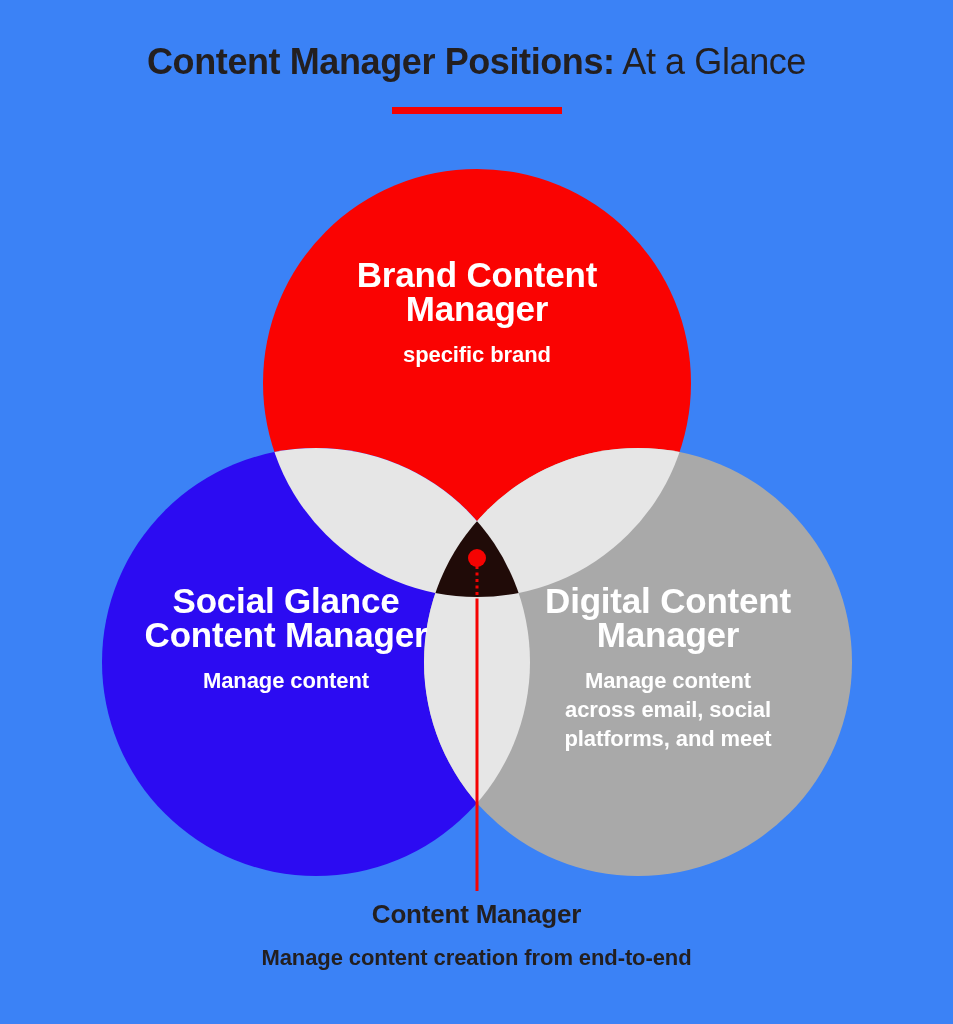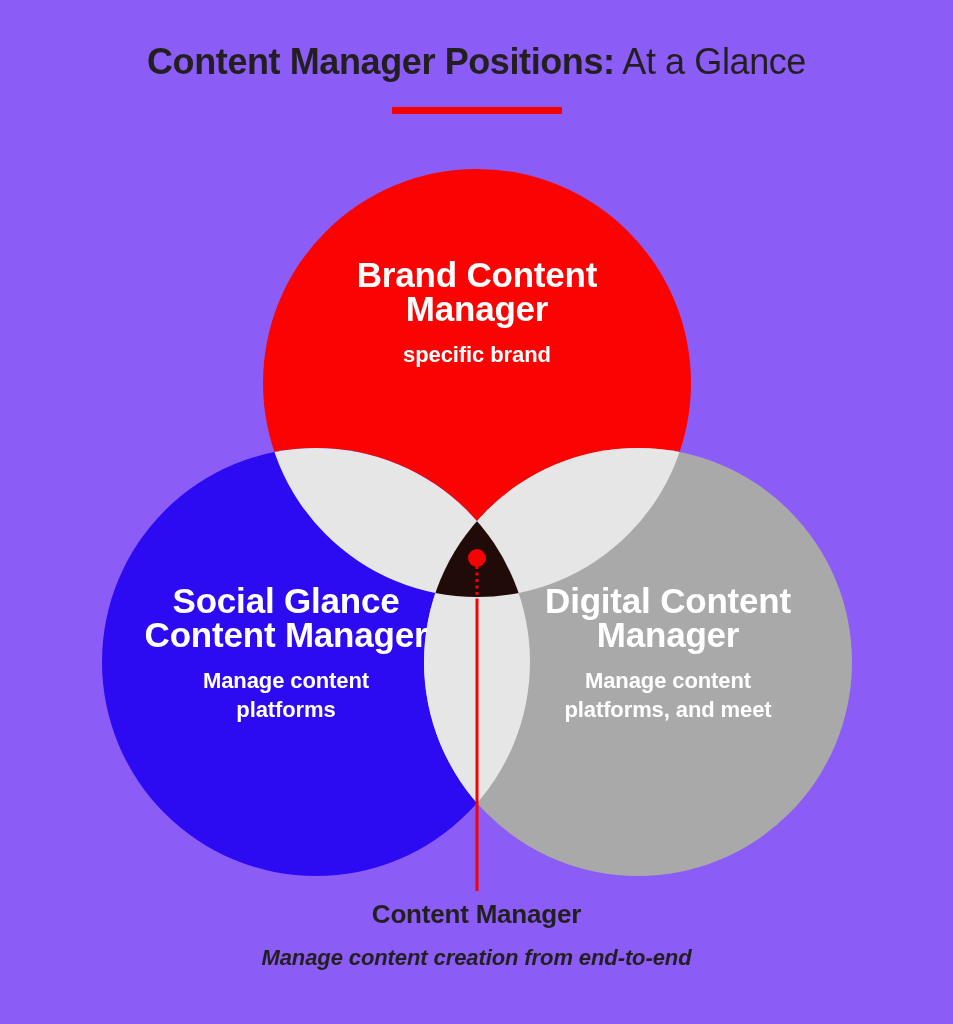--- a/index.html
+++ b/index.html
@@ -3,21 +3,21 @@
 <meta charset="utf-8">
 <style>
   :root{
     --accent:#f50302;
     --ink:#231f20;
   }
   html,body{margin:0;padding:0;background:#ffffff;}
   .page{
     position:relative;
     width:953px;height:1024px;
-    background:#8b5cf6;
+    background:#3b82f6;
     font-family:"Liberation Sans", sans-serif;
     overflow:hidden;
   }
   .page-title{
     position:absolute;top:42px;left:0;width:100%;
     margin:0;text-align:center;
     font-size:36px;line-height:40px;color:var(--ink);
     letter-spacing:-0.4px;font-weight:400;
   }
   .page-title .t-bold{font-weight:700;}
@@ -30,21 +30,21 @@
   .vlabel{
     position:absolute;text-align:center;color:#ffffff;
   }
   .vlabel .ttl{font-size:35px;font-weight:700;line-height:34px;letter-spacing:-0.2px;}
   .vlabel .dsc{font-size:22px;font-weight:600;line-height:29px;margin-top:14px;letter-spacing:-0.1px;}
   .vlabel-brand{left:317px;top:258px;width:320px;}
   .vlabel-social{left:141px;top:584px;width:290px;}
   .vlabel-digital{left:513px;top:584px;width:310px;}
   .vlabel-center{left:0;top:899px;width:100%;color:var(--ink);}
   .vlabel-center .ttl{font-size:26px;line-height:30px;}
-  .vlabel-center .dsc{font-size:22px;font-weight:600;line-height:26px;margin-top:16px;color:var(--ink);font-style:italic;}
+  .vlabel-center .dsc{font-size:22px;font-weight:600;line-height:26px;margin-top:16px;color:var(--ink);}
 </style>
 </head>
 <body>
 
 <div class="page">
 
   <h1 class="page-title">
     <span class="t-bold">Content Manager Positions:</span>
     <span class="t-reg">At a Glance</span>
   </h1>
@@ -88,31 +88,31 @@
     </div>
   </div>
 
   <div class="vlabel vlabel-social">
     <div class="ttl">
       <div>Social Glance</div>
       <div>Content Manager</div>
     </div>
     <div class="dsc">
       <div>Manage content</div>
-      <div>platforms</div>
     </div>
   </div>
 
   <div class="vlabel vlabel-digital">
     <div class="ttl">
       <div>Digital Content</div>
       <div>Manager</div>
     </div>
     <div class="dsc">
       <div>Manage content</div>
+      <div>across email, social</div>
       <div>platforms, and meet</div>
     </div>
   </div>
 
   <div class="vlabel vlabel-center">
     <div class="ttl">Content Manager</div>
     <div class="dsc">Manage content creation from end-to-end</div>
   </div>
 
 </div>

